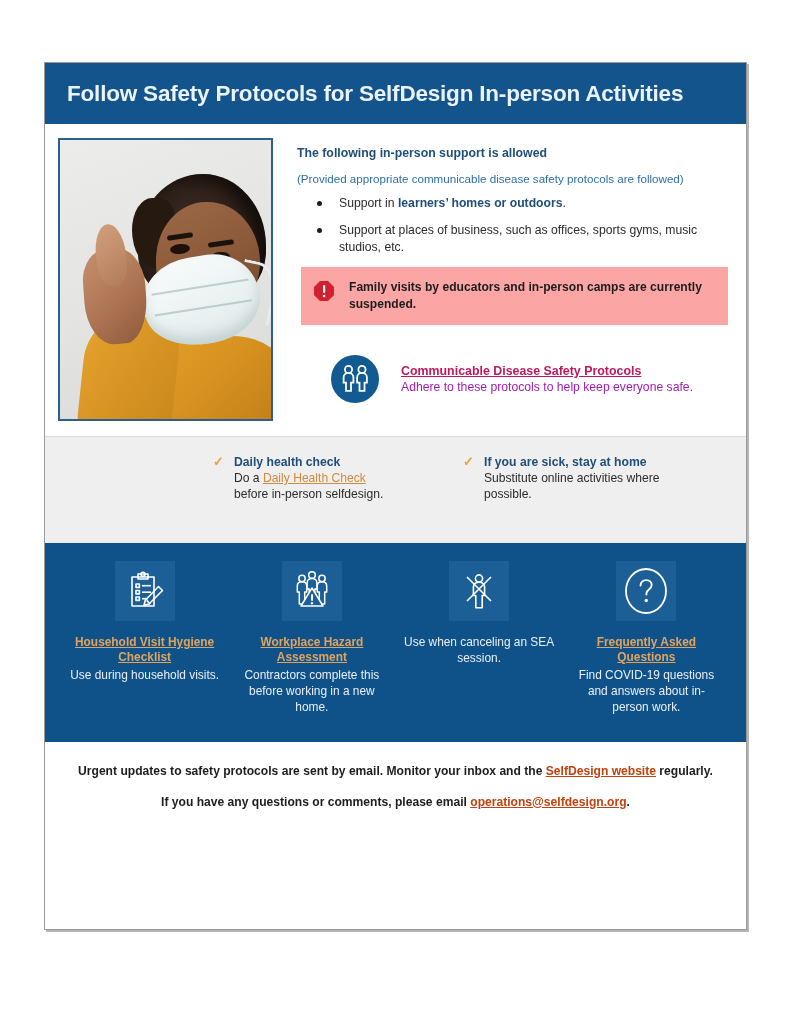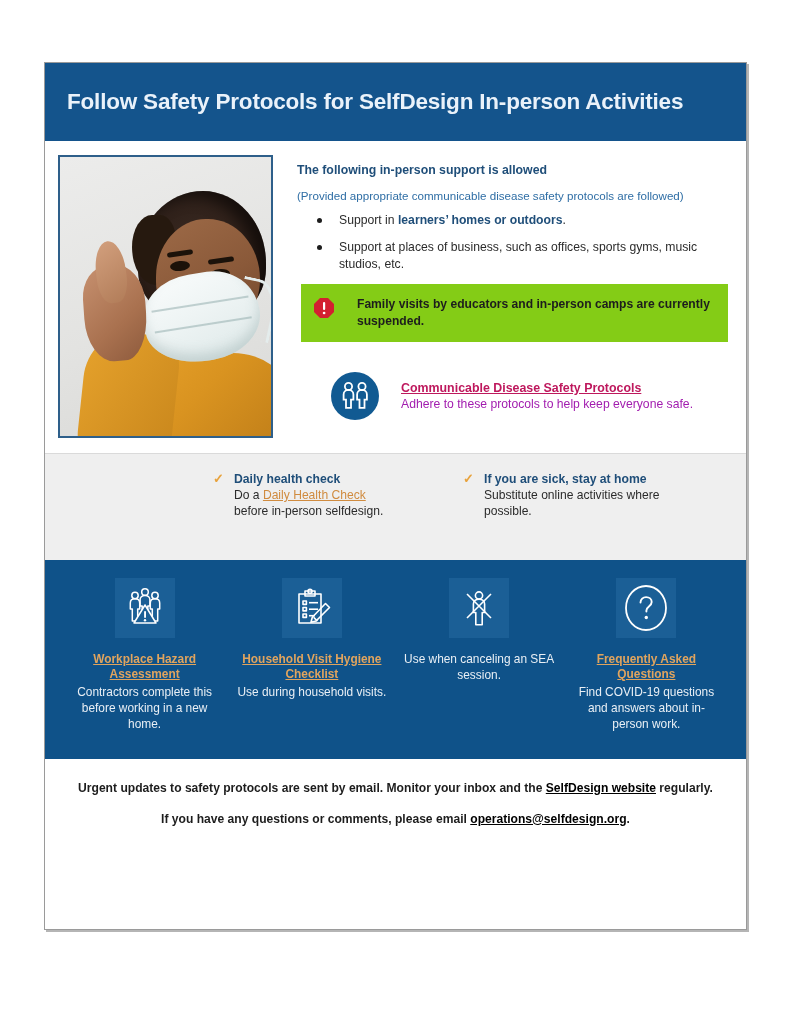--- a/index.html
+++ b/index.html
@@ -16,21 +16,21 @@
     position:absolute;left:44px;top:62px;width:703px;height:868px;
     background:#ffffff;
     border:1px solid #9a9a9a;
     box-shadow:2px 2px 0 rgba(120,120,120,.55);
     box-sizing:border-box;
   }
 
   
   .header{
     background:#14548c;
-    height:78px;
+    height:61px;
     display:flex;align-items:center;
     padding:0 22px;
     box-sizing:border-box;
   }
   .header h1{
     margin:0;
     color:#eaf2fa;
     font-size:22.5px;
     font-weight:bold;
     letter-spacing:-0.2px;
@@ -132,22 +132,22 @@
     position:relative;padding-left:34px;margin-bottom:11px;
     color:#2b2b2b;font-size:12.2px;line-height:1.35;
   }
   ul.bullets li:before{
     content:"";position:absolute;left:12px;top:6px;width:5px;height:5px;border-radius:50%;background:#1d1d1d;
   }
   .bold-blue{color:#1f4e79;font-weight:bold;text-align:right;}
 
   
   .alert{
-    margin:12px 4px 0 4px;background:#84cc16;
-    display:flex;align-items:flex-start;gap:22px;
+    margin:12px 4px 0 4px;background:#fca5a5;
+    display:flex;align-items:flex-start;gap:14px;
     padding:12px 14px 12px 12px;
   }
   .alert-icon{flex:0 0 22px;width:22px;height:22px;position:relative;margin-top:1px;}
   .alert-text{
     color:#1d1d1d;font-weight:bold;font-size:12.1px;line-height:1.38;
   }
 
   
   .protocols{
     display:flex;align-items:center;gap:18px;margin:26px 0 0 30px;
@@ -188,21 +188,21 @@
     color:#e0a45e;font-weight:bold;font-size:11.9px;text-decoration:underline;line-height:1.28;display:block;
   }
   .aid-desc{color:#e9eff5;font-size:11.9px;line-height:1.32;margin-top:3px;}
 
   
   .footer{
     background:#fff;padding:22px 26px 20px 26px;text-align:center;
   }
   .footer p{margin:0 0 17px 0;font-size:12.1px;font-weight:bold;color:#1d1d1d;}
   .footer p:last-child{margin-bottom:0;}
-  .f-link{color:#000000;text-decoration:underline;font-weight:bold;}
+  .f-link{color:#c2410c;text-decoration:underline;font-weight:bold;}
 </style>
 </head>
 <body>
 
 <div class="page">
   <div class="card">
 
     <div class="header">
       <h1>Follow Safety Protocols for SelfDesign In-person Activities</h1>
     </div>
@@ -288,40 +288,20 @@
         <div class="tick">✓</div>
         <div>
           <div class="check-title">If you are sick, stay at home</div>
           <div class="check-body">Substitute online activities where possible.</div>
         </div>
       </div>
     </div>
 
     <div class="aids">
       <div class="aid-row">
-
-        <div class="aid">
-          <div class="aid-icon-box">
-            <svg width="46" height="46" viewBox="0 0 46 46" aria-hidden="true">
-              <g fill="none" stroke="#ffffff" stroke-width="1.5" stroke-linejoin="round">
-                <circle cx="13" cy="10.5" r="3.2"></circle>
-                  <path d="M8.3 18c0-2.6 2.1-4.2 4.7-4.2s4.7 1.6 4.7 4.2v6h-2v12h-5.4V24h-2z"></path>
-                <circle cx="33" cy="10.5" r="3.2"></circle>
-                  <path d="M28.3 18c0-2.6 2.1-4.2 4.7-4.2s4.7 1.6 4.7 4.2v6h-2v12h-5.4V24h-2z"></path>
-                <circle cx="23" cy="7" r="3.3"></circle>
-                  <path d="M18.1 14.8c0-2.6 2.2-4.3 4.9-4.3s4.9 1.7 4.9 4.3v6.2h-2.1v13.5h-5.6V21h-2.1z"></path>
-                <polygon points="23,20 34,38 12,38" fill="#1b5f96"></polygon>
-              </g>
-              <rect x="22.1" y="26" width="1.9" height="7" rx=".9" fill="#ffffff"></rect>
-              <circle cx="23" cy="35.2" r="1.2" fill="#ffffff"></circle>
-            </svg>
-          </div>
-          <a href="#" class="aid-link">Workplace Hazard Assessment</a>
-          <div class="aid-desc">Contractors complete this before working in a new home.</div>
-        </div>
 
         <div class="aid">
           <div class="aid-icon-box">
             <svg width="44" height="44" viewBox="0 0 44 44" aria-hidden="true">
               <g fill="none" stroke="#ffffff" stroke-width="1.6" stroke-linejoin="round">
                 <path d="M9 8h22v29H9z"></path>
                 <path d="M15 5h10v5H15z"></path>
                 <circle cx="20" cy="5.2" r="2"></circle>
                 <rect x="13" y="15" width="3.4" height="3.4"></rect>
                   <path d="M19 16.7h9"></path>
@@ -333,20 +313,40 @@
                 <path d="M23.6 31.3l3.8 3.8"></path>
               </g>
             </svg>
           </div>
           <a href="#" class="aid-link">Household Visit Hygiene Checklist</a>
           <div class="aid-desc">Use during household visits.</div>
         </div>
 
         <div class="aid">
           <div class="aid-icon-box">
+            <svg width="46" height="46" viewBox="0 0 46 46" aria-hidden="true">
+              <g fill="none" stroke="#ffffff" stroke-width="1.5" stroke-linejoin="round">
+                <circle cx="13" cy="10.5" r="3.2"></circle>
+                  <path d="M8.3 18c0-2.6 2.1-4.2 4.7-4.2s4.7 1.6 4.7 4.2v6h-2v12h-5.4V24h-2z"></path>
+                <circle cx="33" cy="10.5" r="3.2"></circle>
+                  <path d="M28.3 18c0-2.6 2.1-4.2 4.7-4.2s4.7 1.6 4.7 4.2v6h-2v12h-5.4V24h-2z"></path>
+                <circle cx="23" cy="7" r="3.3"></circle>
+                  <path d="M18.1 14.8c0-2.6 2.2-4.3 4.9-4.3s4.9 1.7 4.9 4.3v6.2h-2.1v13.5h-5.6V21h-2.1z"></path>
+                <polygon points="23,20 34,38 12,38" fill="#1b5f96"></polygon>
+              </g>
+              <rect x="22.1" y="26" width="1.9" height="7" rx=".9" fill="#ffffff"></rect>
+              <circle cx="23" cy="35.2" r="1.2" fill="#ffffff"></circle>
+            </svg>
+          </div>
+          <a href="#" class="aid-link">Workplace Hazard Assessment</a>
+          <div class="aid-desc">Contractors complete this before working in a new home.</div>
+        </div>
+
+        <div class="aid">
+          <div class="aid-icon-box">
             <svg width="44" height="44" viewBox="0 0 44 44" aria-hidden="true">
               <g fill="none" stroke="#ffffff" stroke-width="1.6" stroke-linejoin="round">
                 <circle cx="22" cy="9.5" r="3.6"></circle>
                 <path d="M16.4 18c0-3 2.5-4.8 5.6-4.8s5.6 1.8 5.6 4.8v8.5h-2.4v12.2h-6.4V26.5h-2.4z"></path>
                 <path d="M10 8l24 24M34 8L10 32"></path>
               </g>
             </svg>
           </div>
           <div class="aid-desc">Use when canceling an SEA session.</div>
         </div>

